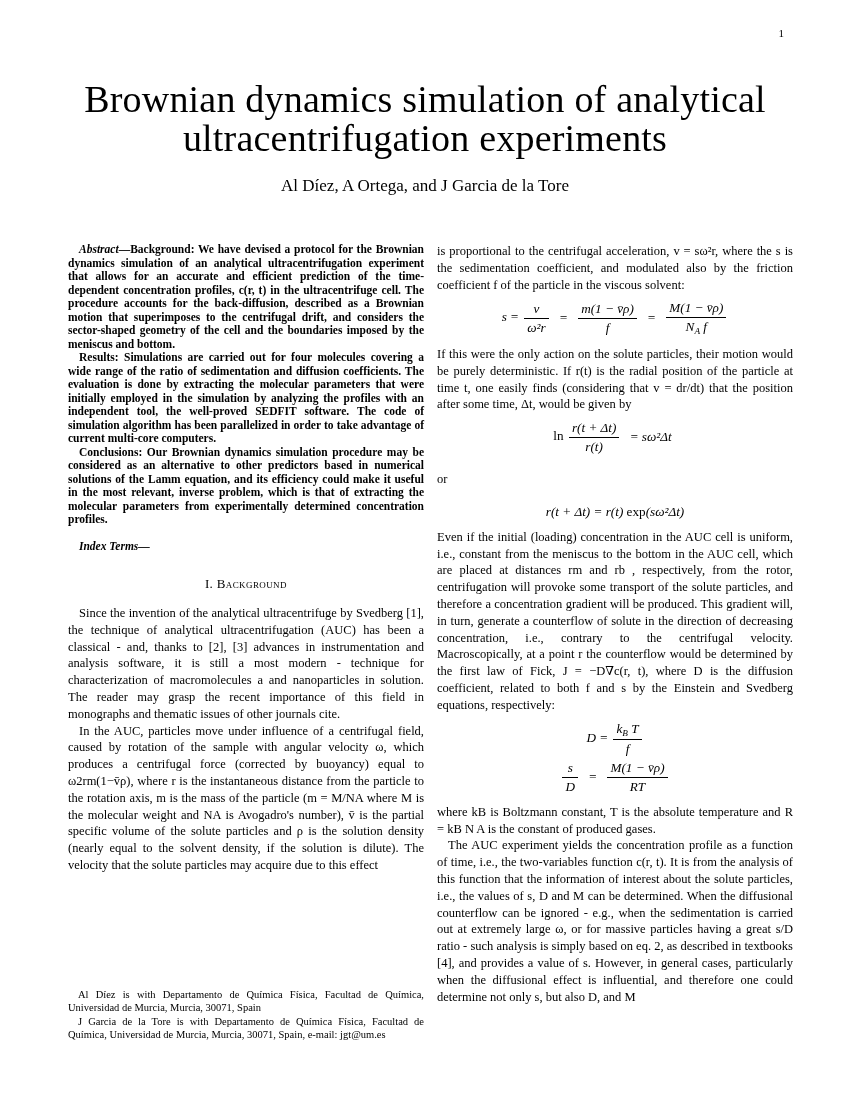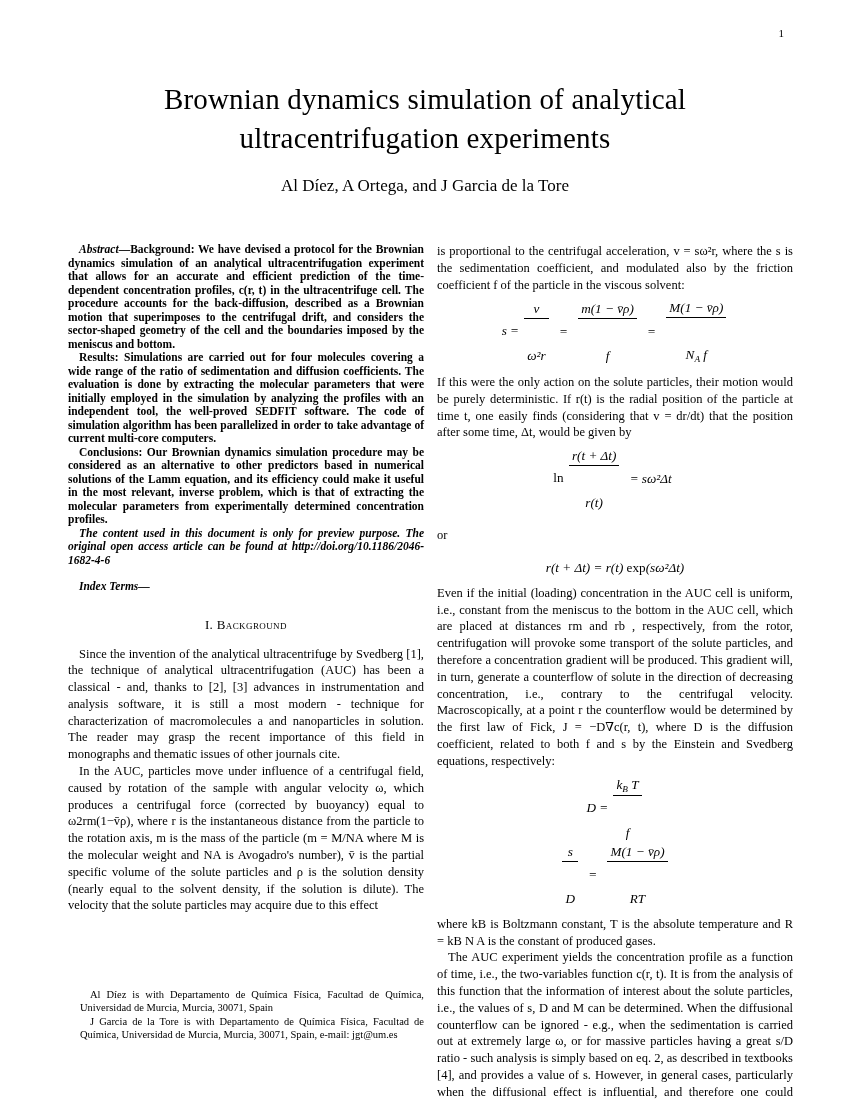--- a/index.html
+++ b/index.html
@@ -19,21 +19,21 @@
     font-size: 11px;
   }
   .titleblock {
     position: absolute;
     top: 80px;
     left: 0;
     width: 100%;
     text-align: center;
   }
   .title {
-    font-size: 29px;
+    font-size: 38px;
     line-height: 39px;
     font-weight: normal;
     letter-spacing: 0.2px;
   }
   .authors {
     margin-top: 18px;
     font-size: 17px;
   }
   .columns {
     position: absolute;
@@ -76,21 +76,21 @@
   .body-par {
     font-size: 12.5px;
     line-height: 16.8px;
     text-align: justify;
     text-indent: 11px;
   }
   .noindent { text-indent: 0; }
   .footnotes {
     position: absolute;
     bottom: 0;
-    left: 12px;
+    left: 0;
     right: 0;
   }
   .fn {
     font-size: 10.5px;
     line-height: 13.6px;
     text-align: justify;
     text-indent: 10px;
   }
   .eq {
     text-align: center;
@@ -108,21 +108,20 @@
     margin: 0 2px;
   }
   .frac .num {
     display: block;
     border-bottom: 1px solid #000;
     padding: 0 3px 1px 3px;
   }
   .frac .den {
     display: block;
     padding: 1px 3px 0 3px;
-    margin-top: 28px;
   }
   .msub { font-size: 0.7em; vertical-align: -0.3em; }
   .eqline { margin: 3px 0; }
   .orline { margin: 16px 0; }
 </style>
 </head>
 <body>
 
 <div class="sheet">
 
@@ -135,21 +134,20 @@
     </div>
     <div class="authors">Al Díez, A Ortega, and J Garcia de la Tore</div>
   </div>
 
   <div class="columns">
 
     <div class="col">
       <p class="abstract"><span class="ab-label">Abstract</span><span>—Background: We have devised a protocol for the Brownian dynamics simulation of an analytical ultracentrifugation experiment that allows for an accurate and efficient prediction of the time-dependent concentration profiles, c(r, t) in the ultracentrifuge cell. The procedure accounts for the back-diffusion, described as a Brownian motion that superimposes to the centrifugal drift, and considers the sector-shaped geometry of the cell and the boundaries imposed by the meniscus and bottom.</span></p>
       <p class="abstract">Results: Simulations are carried out for four molecules covering a wide range of the ratio of sedimentation and diffusion coefficients. The evaluation is done by extracting the molecular parameters that were initially employed in the simulation by analyzing the profiles with an independent tool, the well-proved SEDFIT software. The code of simulation algorithm has been parallelized in order to take advantage of current multi-core computers.</p>
       <p class="abstract">Conclusions: Our Brownian dynamics simulation procedure may be considered as an alternative to other predictors based in numerical solutions of the Lamm equation, and its efficiency could make it useful in the most relevant, inverse problem, which is that of extracting the molecular parameters from experimentally determined concentration profiles.</p>
-      <p class="abstract preview">The content used in this document is only for preview purpose. The original open access article can be found at http://doi.org/10.1186/2046-1682-4-6</p>
       <p class="indexterms">Index Terms—</p>
 
       <div class="section-heading"><span>I.</span><span class="sc">Background</span></div>
 
       <p class="body-par">Since the invention of the analytical ultracentrifuge by Svedberg [1], the technique of analytical ultracentrifugation (AUC) has been a classical - and, thanks to [2], [3] advances in instrumentation and analysis software, it is still a most modern - technique for characterization of macromolecules a and nanoparticles in solution. The reader may grasp the recent importance of this field in monographs and thematic issues of other journals cite.</p>
       <p class="body-par">In the AUC, particles move under influence of a centrifugal field, caused by rotation of the sample with angular velocity ω, which produces a centrifugal force (corrected by buoyancy) equal to ω2rm(1−v̄ρ), where r is the instantaneous distance from the particle to the rotation axis, m is the mass of the particle (m = M/NA where M is the molecular weight and NA is Avogadro's number), v̄ is the partial specific volume of the solute particles and ρ is the solution density (nearly equal to the solvent density, if the solution is dilute). The velocity that the solute particles may acquire due to this effect</p>
 
       <div class="footnotes">
         <p class="fn">Al Díez is with Departamento de Química Física, Facultad de Química, Universidad de Murcia, Murcia, 30071, Spain</p>
         <p class="fn">J Garcia de la Tore is with Departamento de Química Física, Facultad de Química, Universidad de Murcia, Murcia, 30071, Spain, e-mail: jgt@um.es</p>

